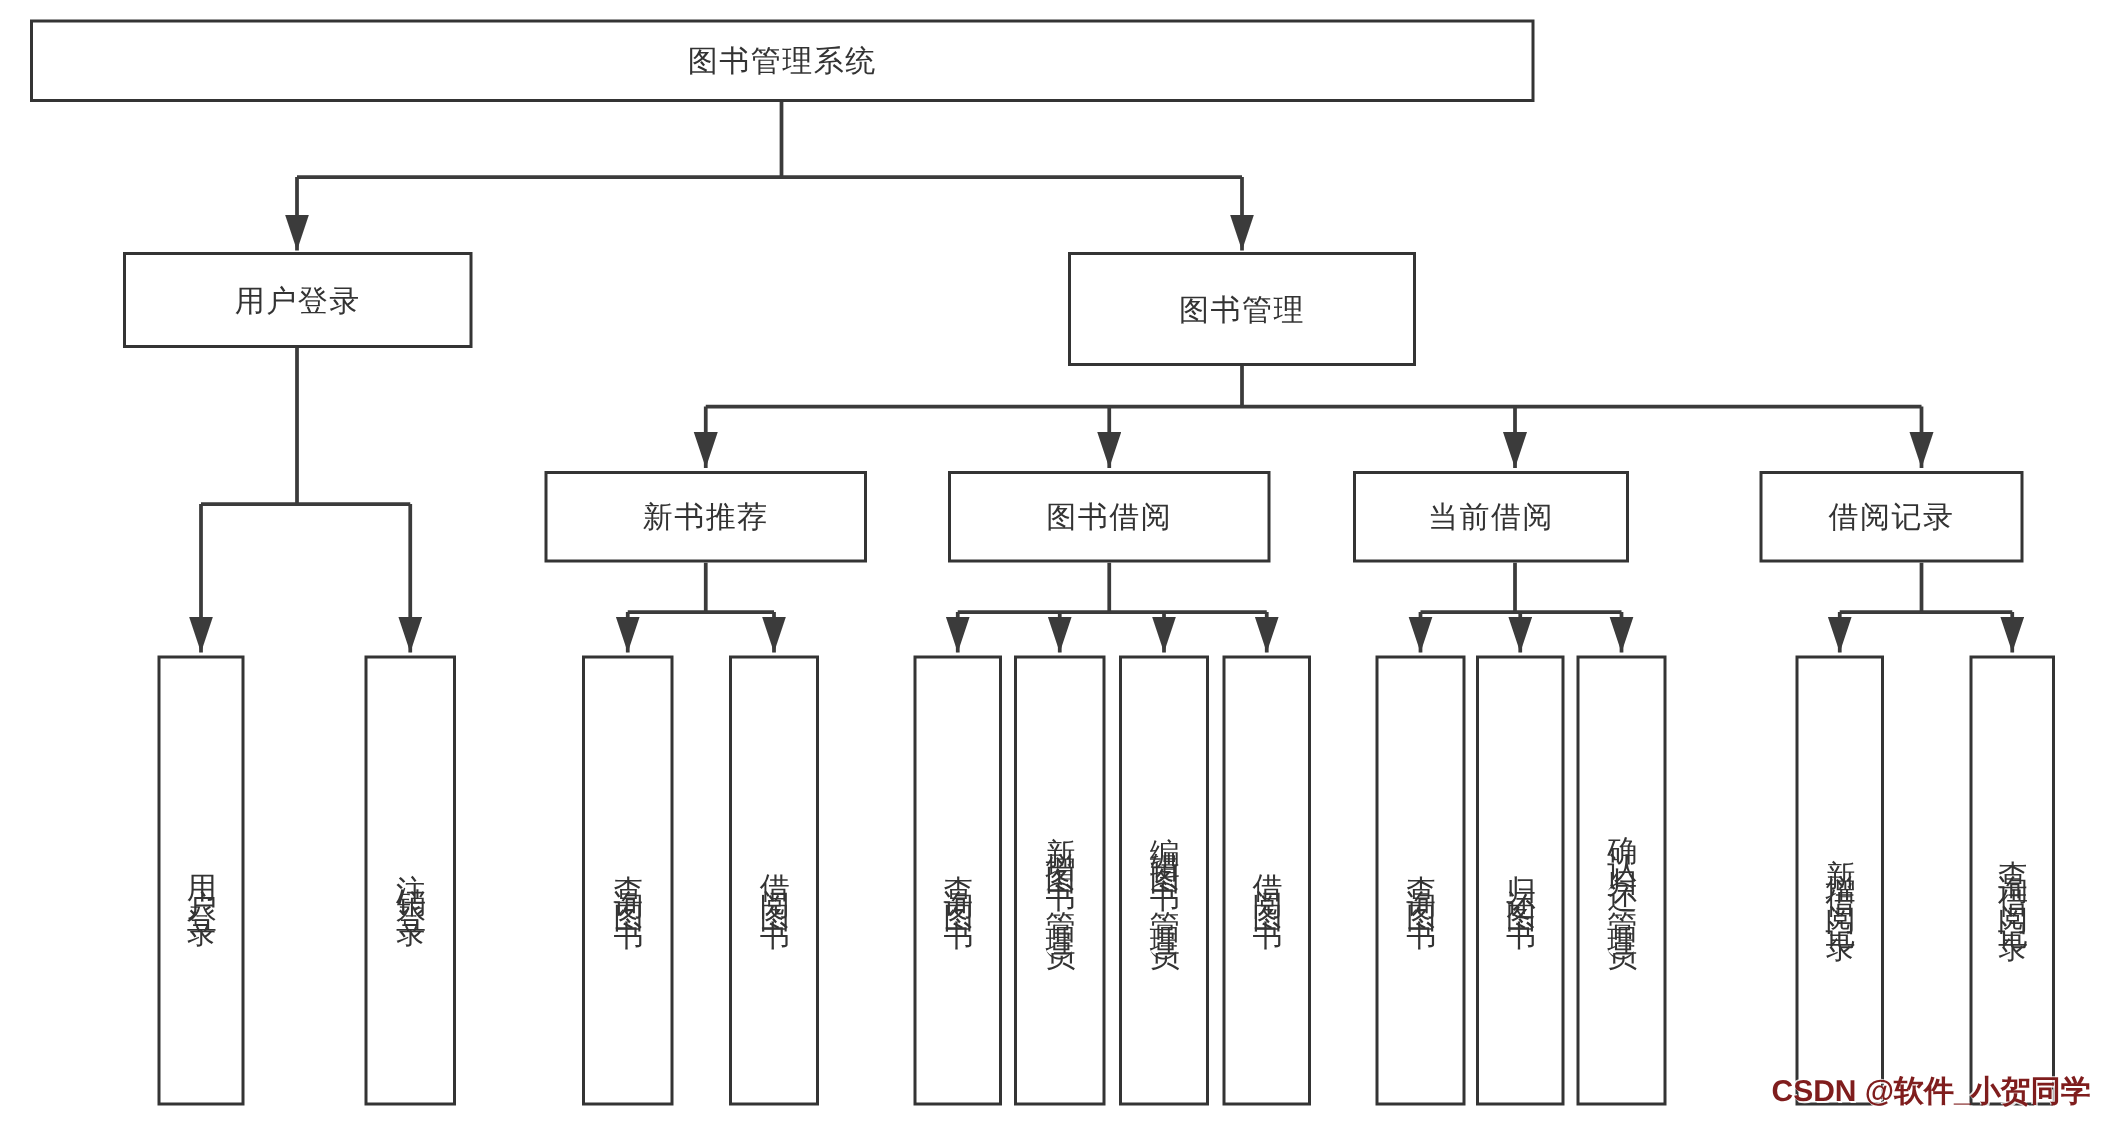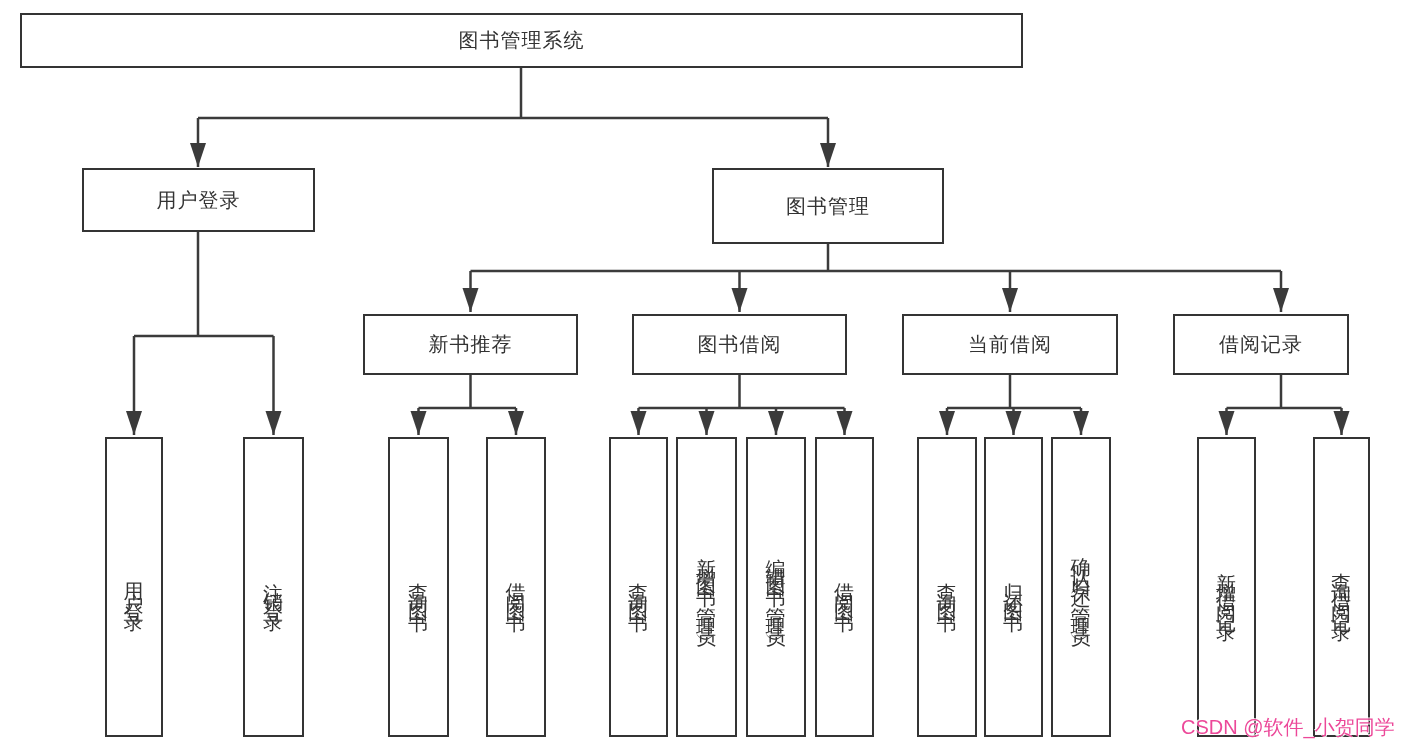--- a/index.html
+++ b/index.html
@@ -14,22 +14,23 @@
     display:flex; align-items:center; justify-content:center;
     color:#333333;
   }
   .hbox span { font-size:20px; letter-spacing:1px; white-space:nowrap; }
   .vbox span {
     writing-mode:vertical-rl; font-size:20px; letter-spacing:10px;
     line-height:1; white-space:nowrap;
   }
   .watermark {
     position:absolute; left:1181px; top:714px; z-index:6;
-    font-size:20px; color:#ec4899; white-space:nowrap;
+    font-size:20px; color:#7f1d1d; white-space:nowrap;
     text-shadow:1px 1px 0 rgba(255,255,255,.85), -1px -1px 0 rgba(255,255,255,.85);
+    font-weight:bold;
   }
 </style>
 </head>
 <body>
 
 <div class="canvas">
 
   <svg class="connectors" viewBox="0 0 1405 747" xmlns="http://www.w3.org/2000/svg">
     <defs>
       <marker id="arr" markerUnits="userSpaceOnUse" markerWidth="26" markerHeight="18" refX="24" refY="8" orient="auto">
@@ -90,21 +91,21 @@
   <div class="node hbox" style="left:712px;top:168px;width:232px;height:76px">
     <span>图书管理</span>
   </div>
 
   <div class="node hbox" style="left:632px;top:314px;width:215px;height:61px">
     <span>图书借阅</span>
   </div>
   <div class="node hbox" style="left:363px;top:314px;width:215px;height:61px">
     <span>新书推荐</span>
   </div>
-  <div class="node hbox" style="left:902px;top:314px;width:216px;height:61px">
+  <div class="node hbox" style="left:902px;top:314px;width:184px;height:61px">
     <span>当前借阅</span>
   </div>
   <div class="node hbox" style="left:1173px;top:314px;width:176px;height:61px">
     <span>借阅记录</span>
   </div>
 
   <div class="node vbox" style="left:105px;top:437px;width:58px;height:300px">
     <span>用户登录</span>
   </div>
   <div class="node vbox" style="left:243px;top:437px;width:61px;height:300px">

